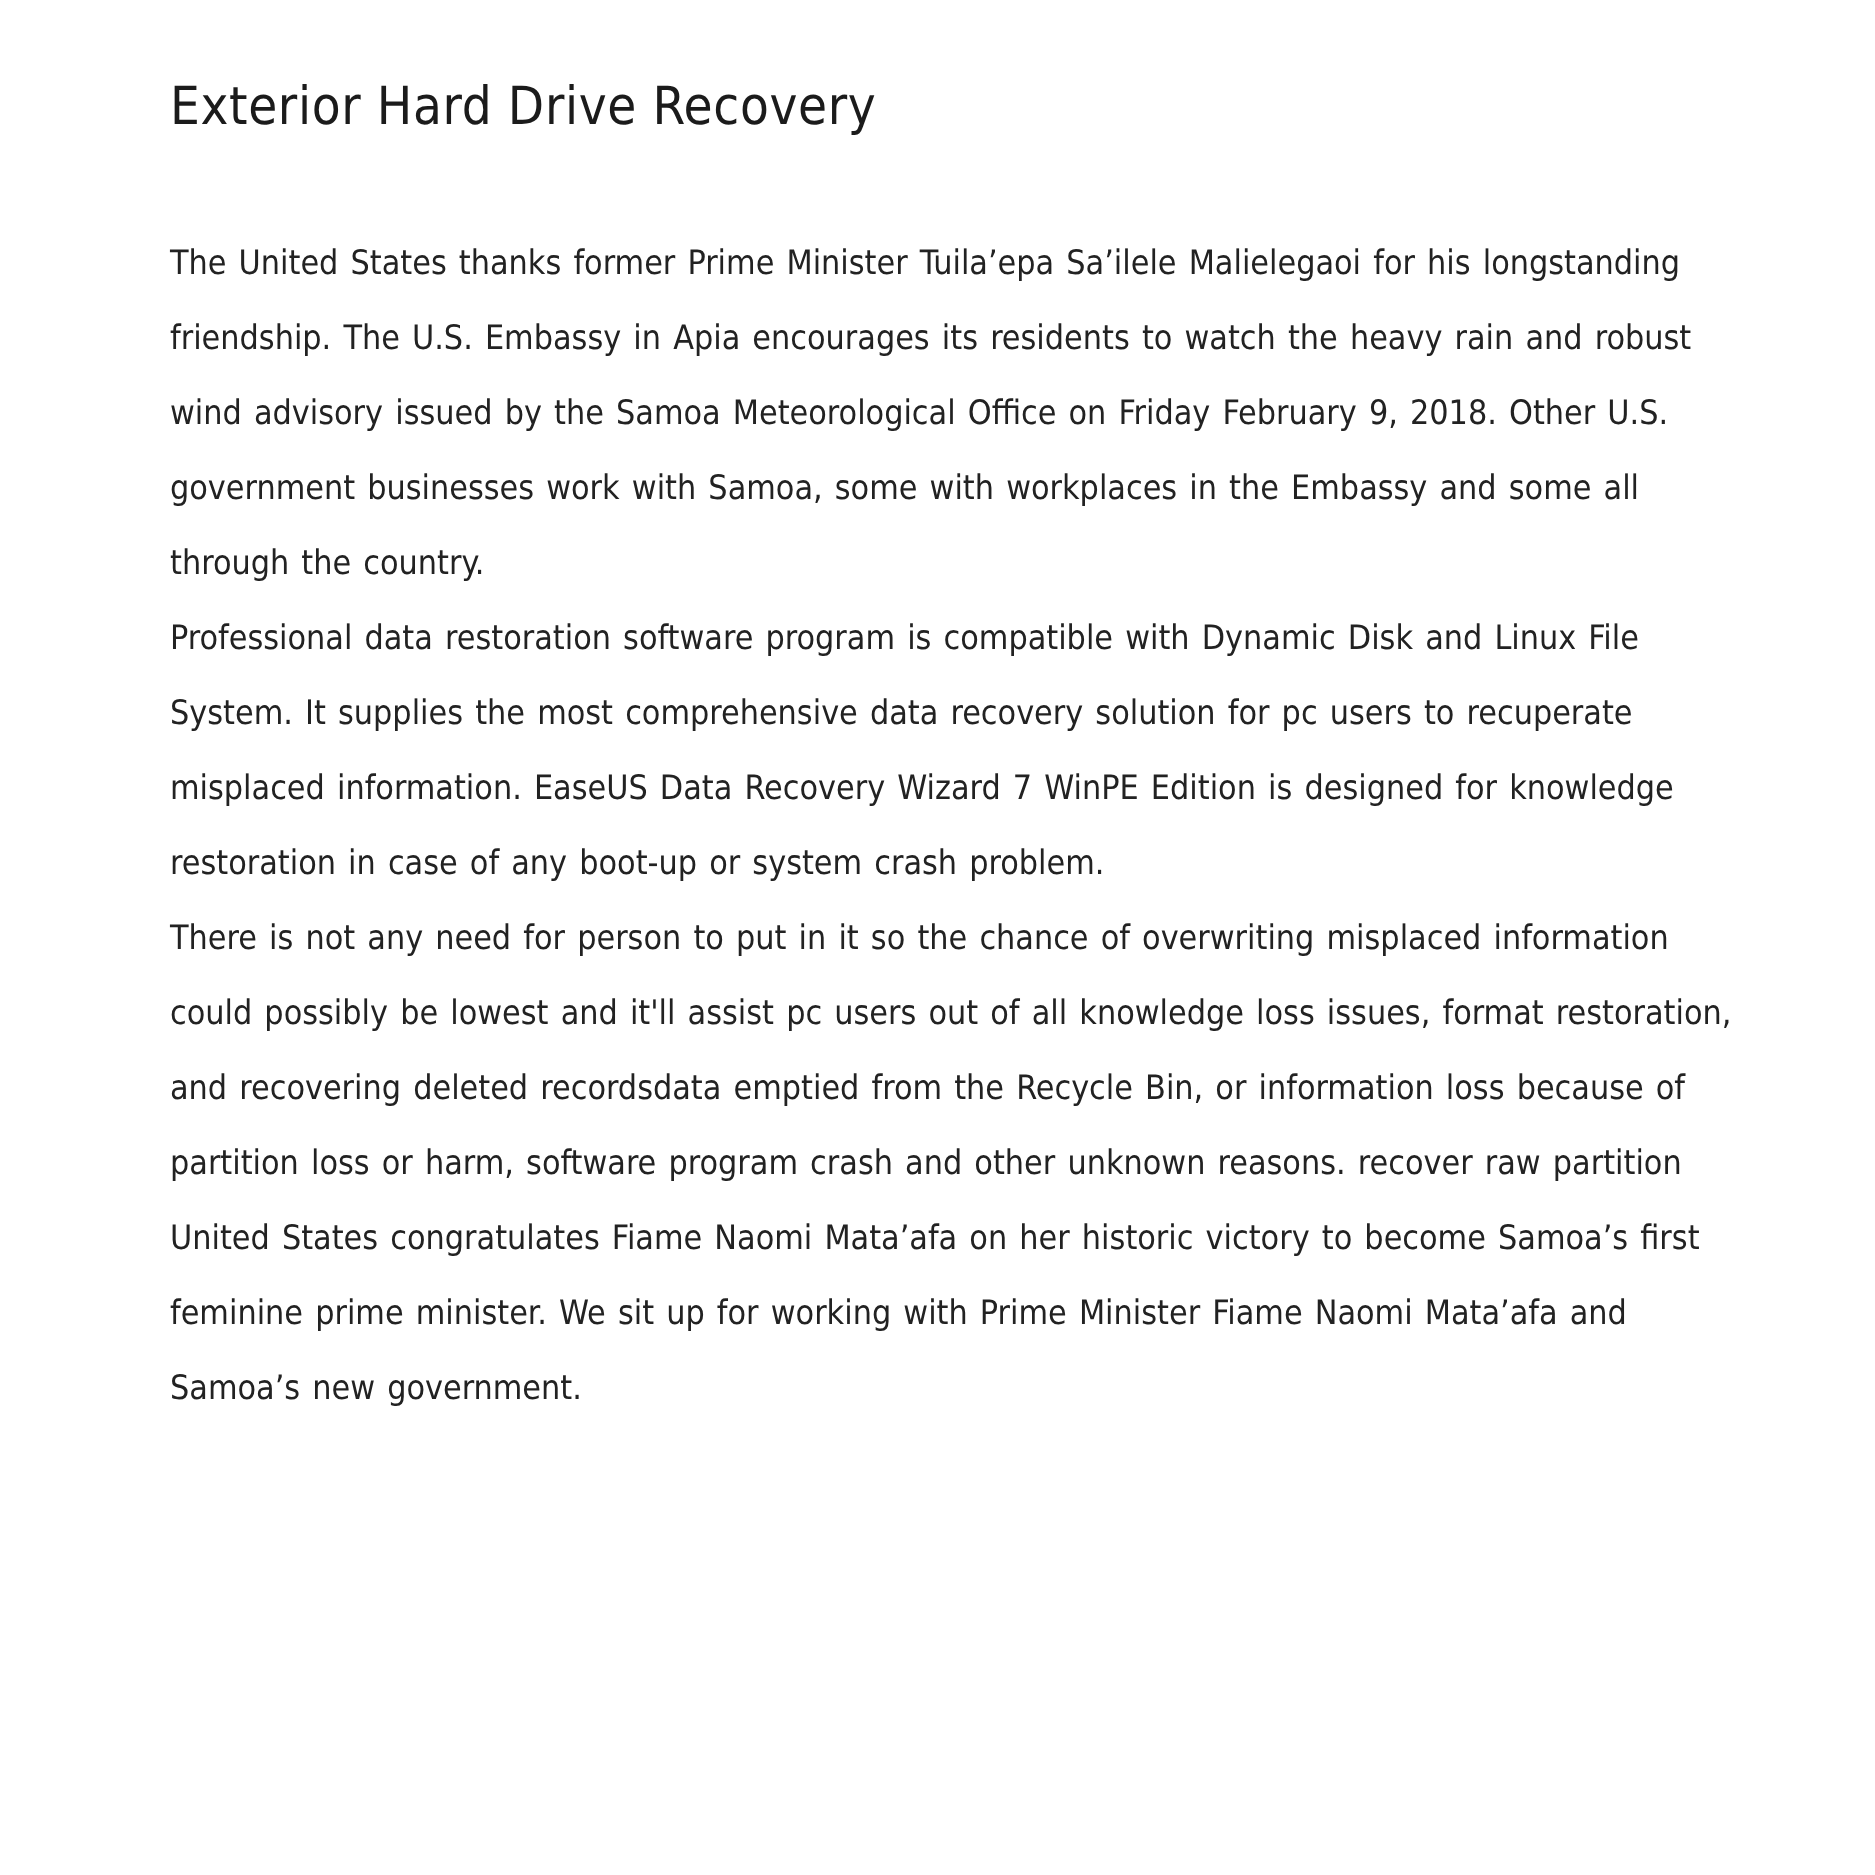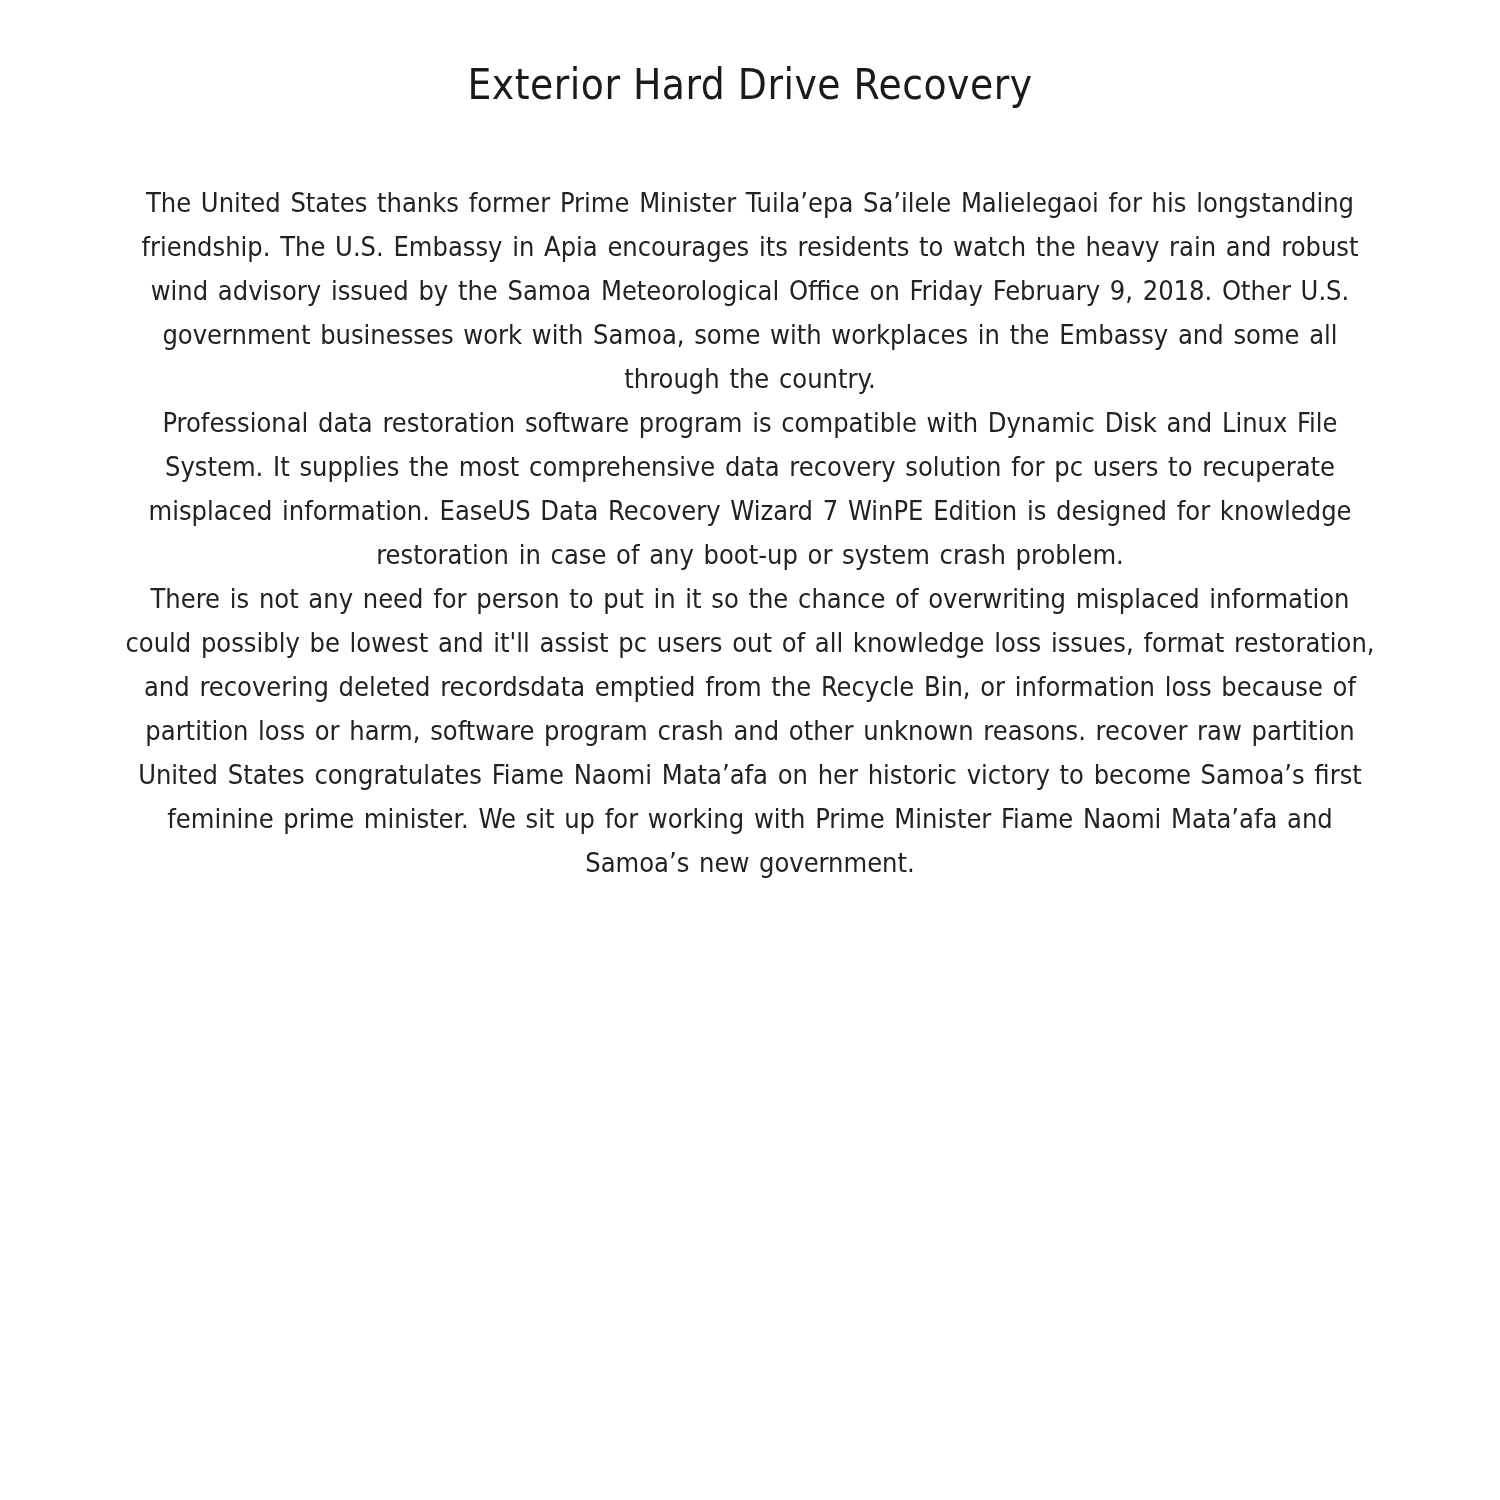--- a/index.html
+++ b/index.html
@@ -11,36 +11,35 @@
     position: relative;
     width: 1500px;
     height: 1500px;
     background: #ffffff;
     font-family: "DejaVu Sans", "Liberation Sans", sans-serif;
     color: #1b1b1b;
     box-sizing: border-box;
   }
   .content {
     position: absolute;
-    left: 125px;
+    left: 136px;
     top: 60px;
     width: 1250px;
-    text-align: center;
   }
   h1.page-title {
     font-size: 42px;
     font-weight: 400;
     letter-spacing: 0.5px;
     margin: 0 0 72px 0;
     color: #1b1b1b;
     font-stretch: condensed;
   }
   .body-text p {
     font-size: 27px;
-    line-height: 44px;
+    line-height: 60px;
     font-weight: 400;
     margin: 0;
     color: #222222;
     font-stretch: condensed;
     word-spacing: 2px;
   }
 </style>
 </head>
 <body>
 

